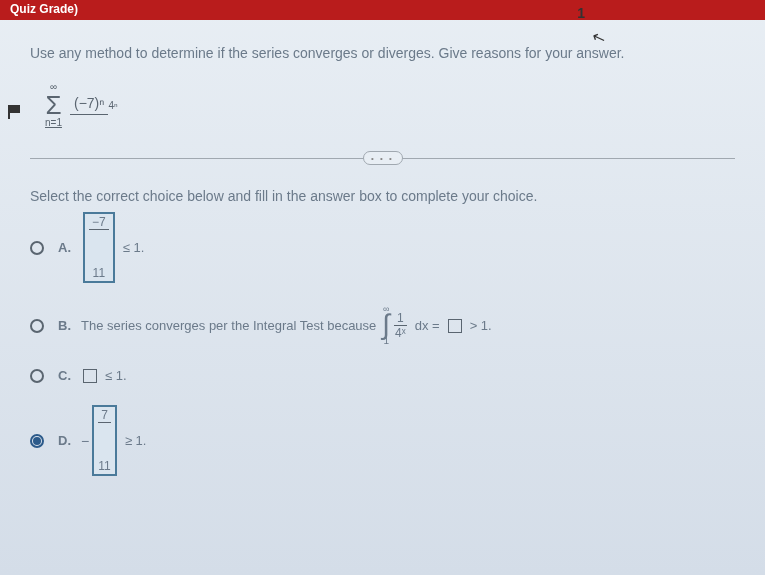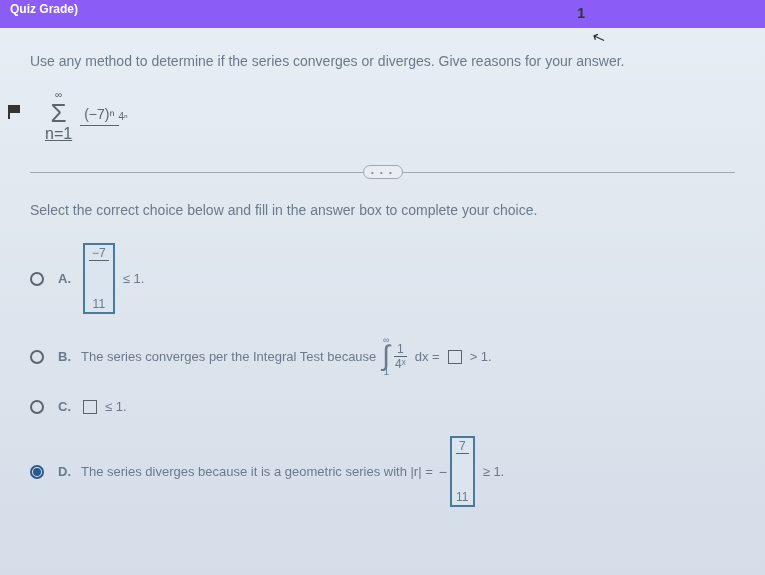--- a/index.html
+++ b/index.html
@@ -9,22 +9,22 @@
     }
     body {
       width: 765px;
       height: 575px;
       font-family: Arial, sans-serif;
       background: linear-gradient(to bottom, #e8eef4 0%, #d4dde8 100%);
       overflow: hidden;
       position: relative;
     }
     .top-bar {
-      height: 28px;
-      background: #8b5cf6;
+      height: 20px;
+      background: #b91c1c;
       position: relative;
     }
     .top-bar-text {
       color: #fff;
       font-size: 12px;
       font-weight: bold;
       position: absolute;
       left: 10px;
       top: 2px;
     }
@@ -87,21 +87,21 @@
       line-height: 1;
     }
     .sigma-top {
       font-size: 10px;
     }
     .sigma-main {
       font-size: 26px;
       font-weight: normal;
     }
     .sigma-bottom {
-      font-size: 16px;
+      font-size: 10px;
       text-decoration: underline;
     }
     .fraction {
       display: inline-flex;
       flex-direction: row;
       align-items: center;
       vertical-align: middle;
       line-height: 1.2;
     }
     .fraction-top {
@@ -139,21 +139,21 @@
       display: flex;
       align-items: center;
       justify-content: center;
       font-size: 8px;
       color: #888;
       letter-spacing: 2px;
     }
     .instruction-text {
       font-size: 14px;
       color: #6b7a8a;
-      margin-bottom: 25px;
+      margin-bottom: 8px;
       font-weight: 500;
     }
     .option-row {
       display: flex;
       align-items: center;
       margin-bottom: 22px;
       font-size: 13px;
       color: #6b7a8a;
       gap: 6px;
     }
@@ -332,21 +332,20 @@
   <div class="option-row">
     <span class="radio"></span>
     <span class="option-label">C.</span>
     <span class="empty-box"></span>
     <span>≤ 1.</span>
   </div>
 
   <div class="option-row">
     <span class="radio selected"></span>
     <span class="option-label">D.</span>
-    <span>The series diverges because it is a geometric series with |r| =</span>
     <span style="display:inline-flex;align-items:center;vertical-align:middle;">
       <span style="font-size:14px;margin-right:1px;">−</span>
       <span class="answer-box">
         <span class="f-top">7</span>
         <span class="f-bot">11</span>
       </span>
     </span>
     <span>≥ 1.</span>
   </div>
 

